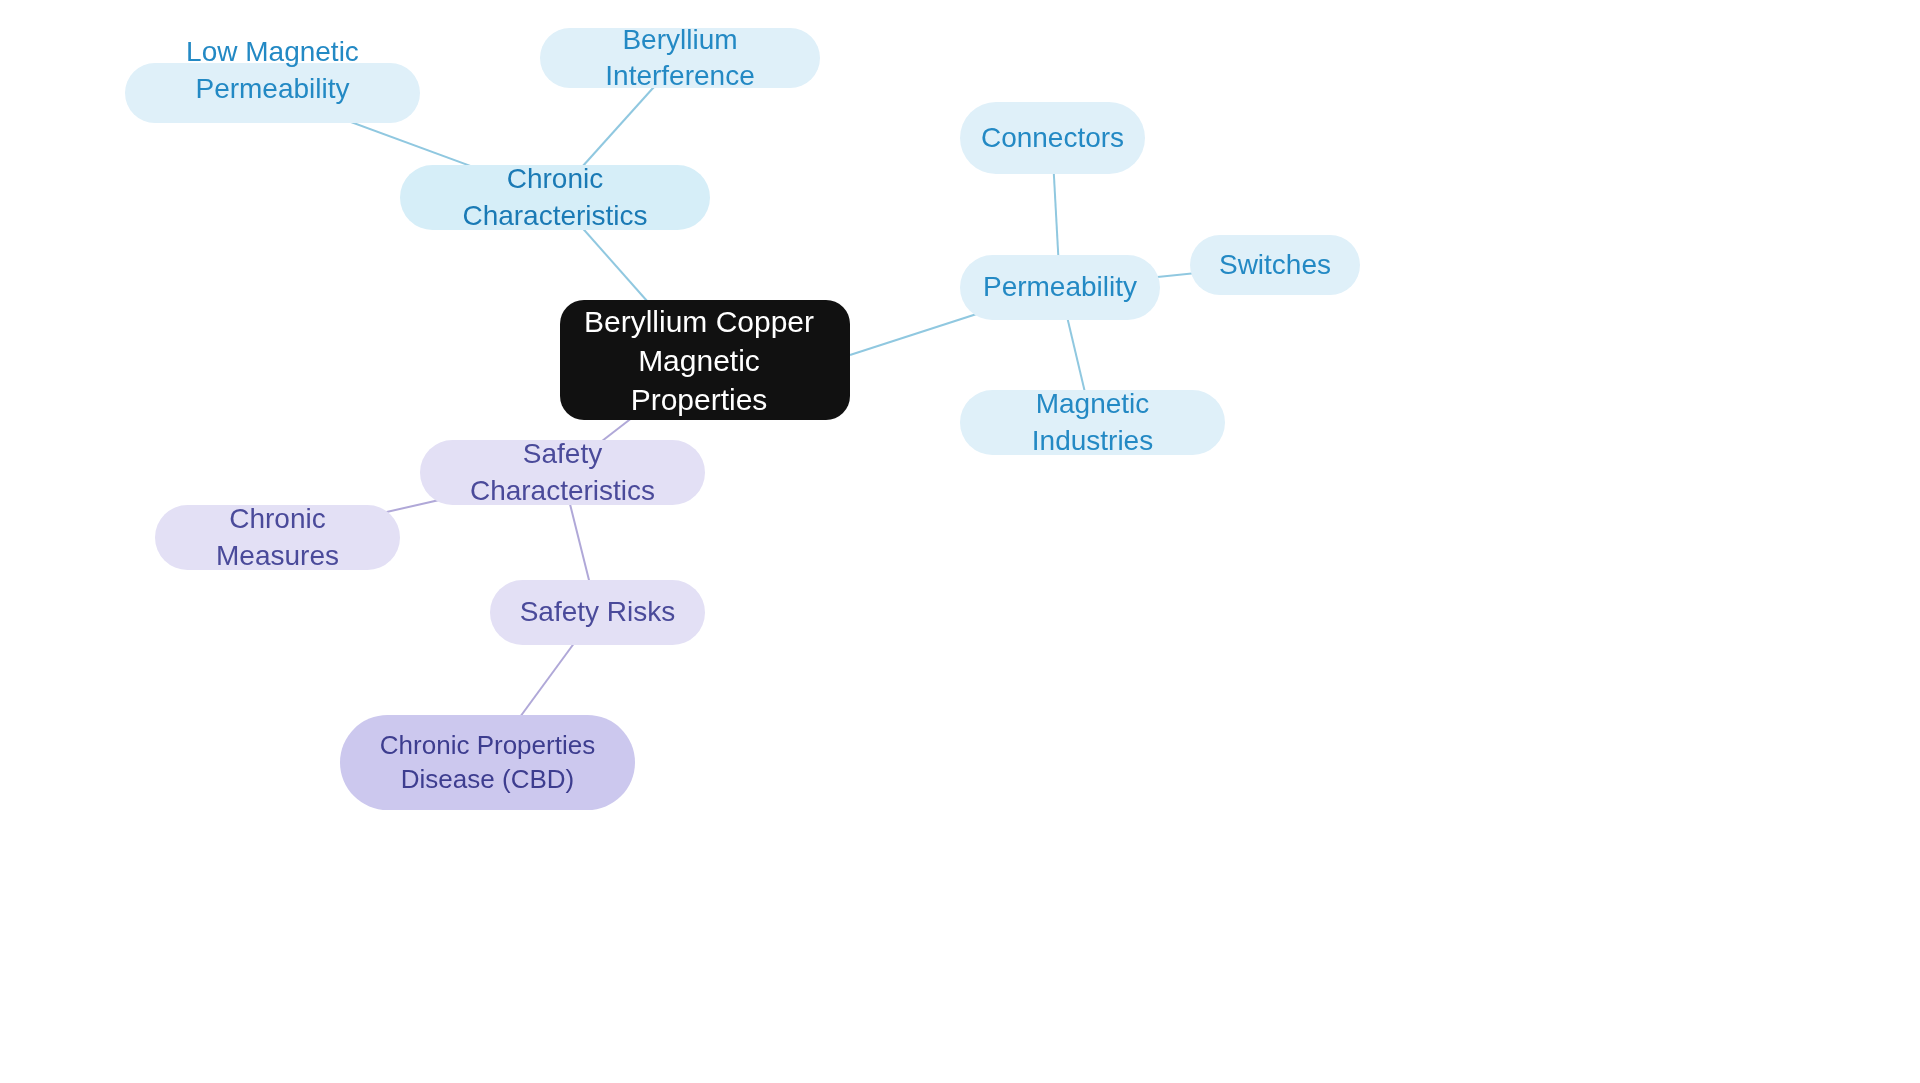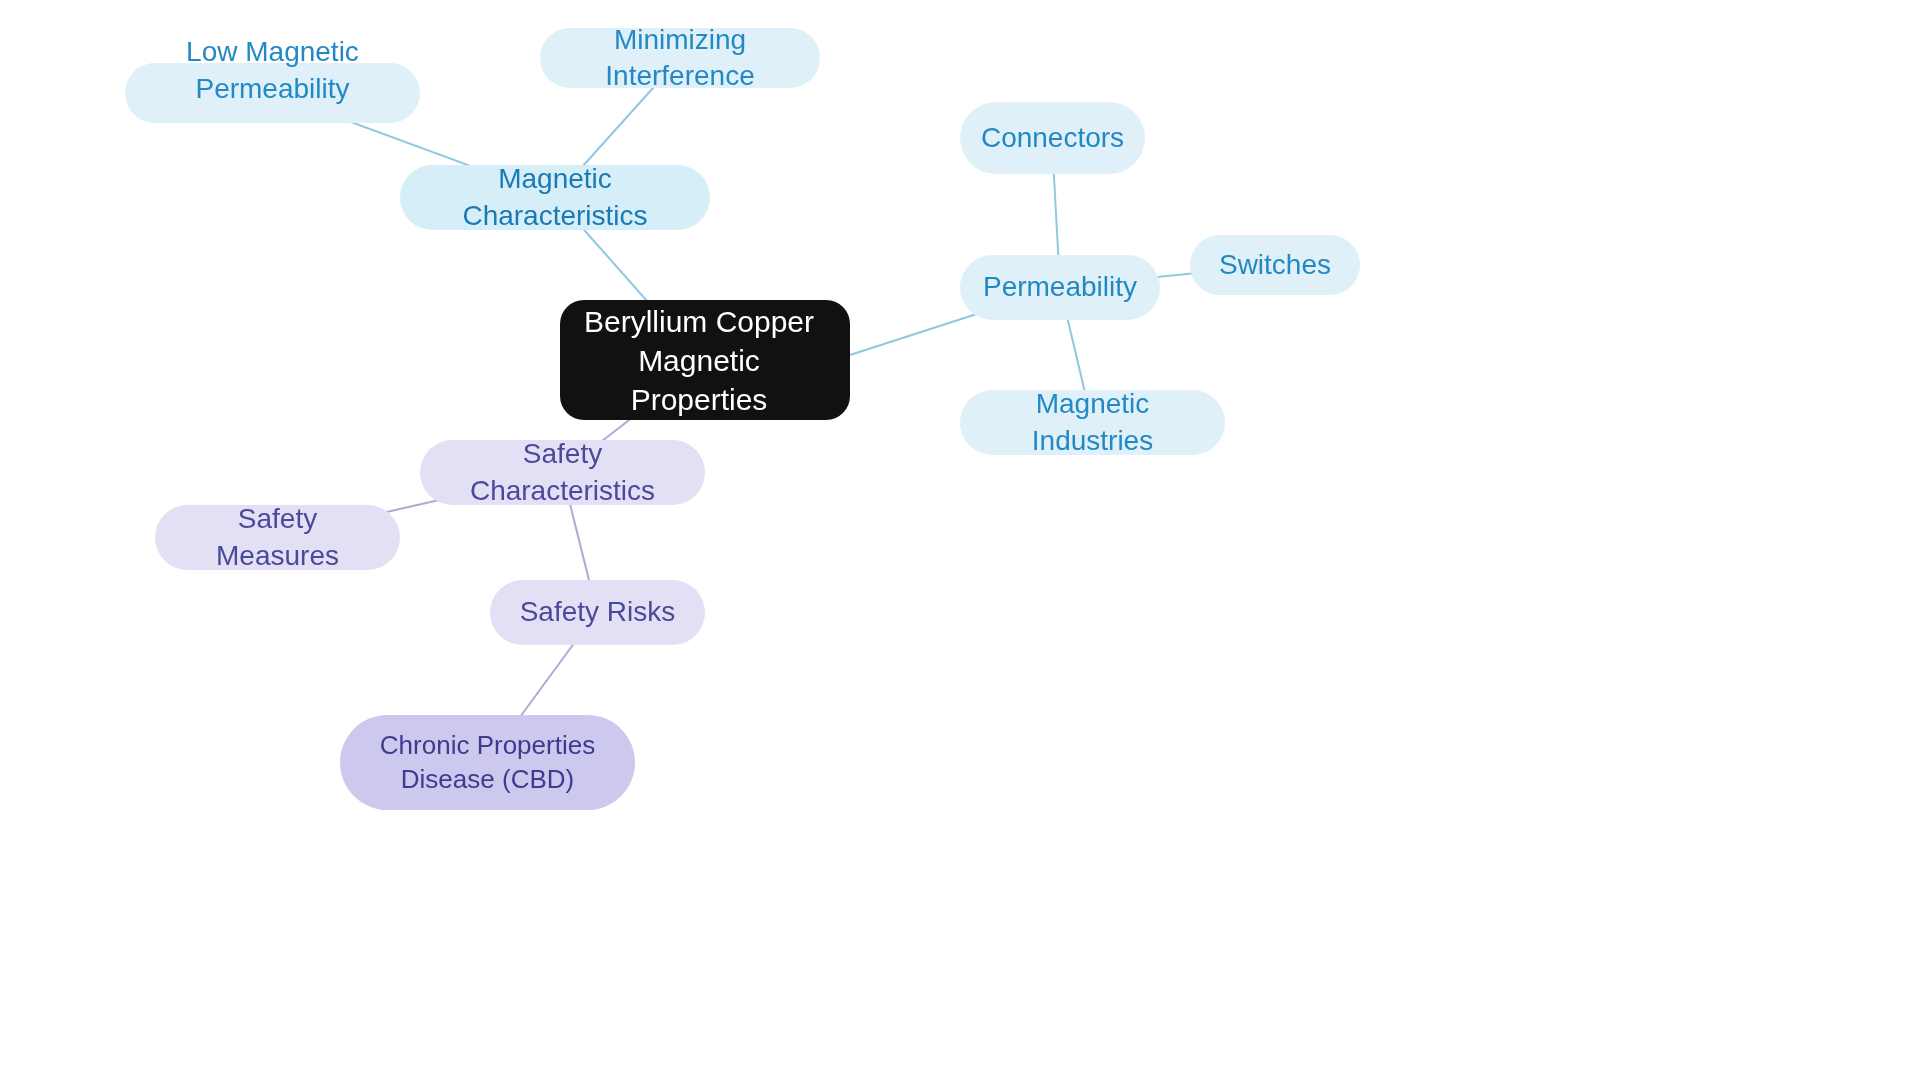--- a/index.html
+++ b/index.html
@@ -95,29 +95,29 @@
   <line x1="562" y1="472" x2="597" y2="612" stroke="#b0a8d8" stroke-width="2"></line>
 
   <line x1="597" y1="612" x2="487" y2="762" stroke="#b0a8d8" stroke-width="2"></line>
 </svg>
 
 <div class="node node-center" style="left: 560px; top: 300px; width: 290px; height: 120px; padding-left: 16px;">
   <span>Beryllium Copper Magnetic Properties</span>
 </div>
 
 <div class="node node-blue-dark" style="left: 400px; top: 165px; width: 310px; height: 65px;">
-  <span>Magnetic Characteristics</span>
+  <span>Chronic Characteristics</span>
 </div>
 
 <div class="node node-blue-light" style="left: 125px; top: 63px; width: 295px; height: 60px; align-items: flex-end;">
   <span>Low Magnetic Permeability</span>
 </div>
 
 <div class="node node-blue-light" style="left: 540px; top: 28px; width: 280px; height: 60px;">
-  <span>Minimizing Interference</span>
+  <span>Beryllium Interference</span>
 </div>
 
 <div class="node node-blue-light" style="left: 960px; top: 255px; width: 200px; height: 65px;">
   <span>Permeability</span>
 </div>
 
 <div class="node node-blue-light" style="left: 960px; top: 102px; width: 185px; height: 72px;">
   <span>Connectors</span>
 </div>
 
@@ -127,21 +127,21 @@
 
 <div class="node node-blue-light" style="left: 960px; top: 390px; width: 265px; height: 65px;">
   <span>Magnetic Industries</span>
 </div>
 
 <div class="node node-purple" style="left: 420px; top: 440px; width: 285px; height: 65px;">
   <span>Safety Characteristics</span>
 </div>
 
 <div class="node node-purple" style="left: 155px; top: 505px; width: 245px; height: 65px;">
-  <span>Safety Measures</span>
+  <span>Chronic Measures</span>
 </div>
 
 <div class="node node-purple" style="left: 490px; top: 580px; width: 215px; height: 65px;">
   <span>Safety Risks</span>
 </div>
 
 <div class="node node-purple-dark" style="left: 340px; top: 715px; width: 295px; height: 95px; font-size: 26px;">
   <span>Chronic Properties Disease (CBD)</span>
 </div>
 

